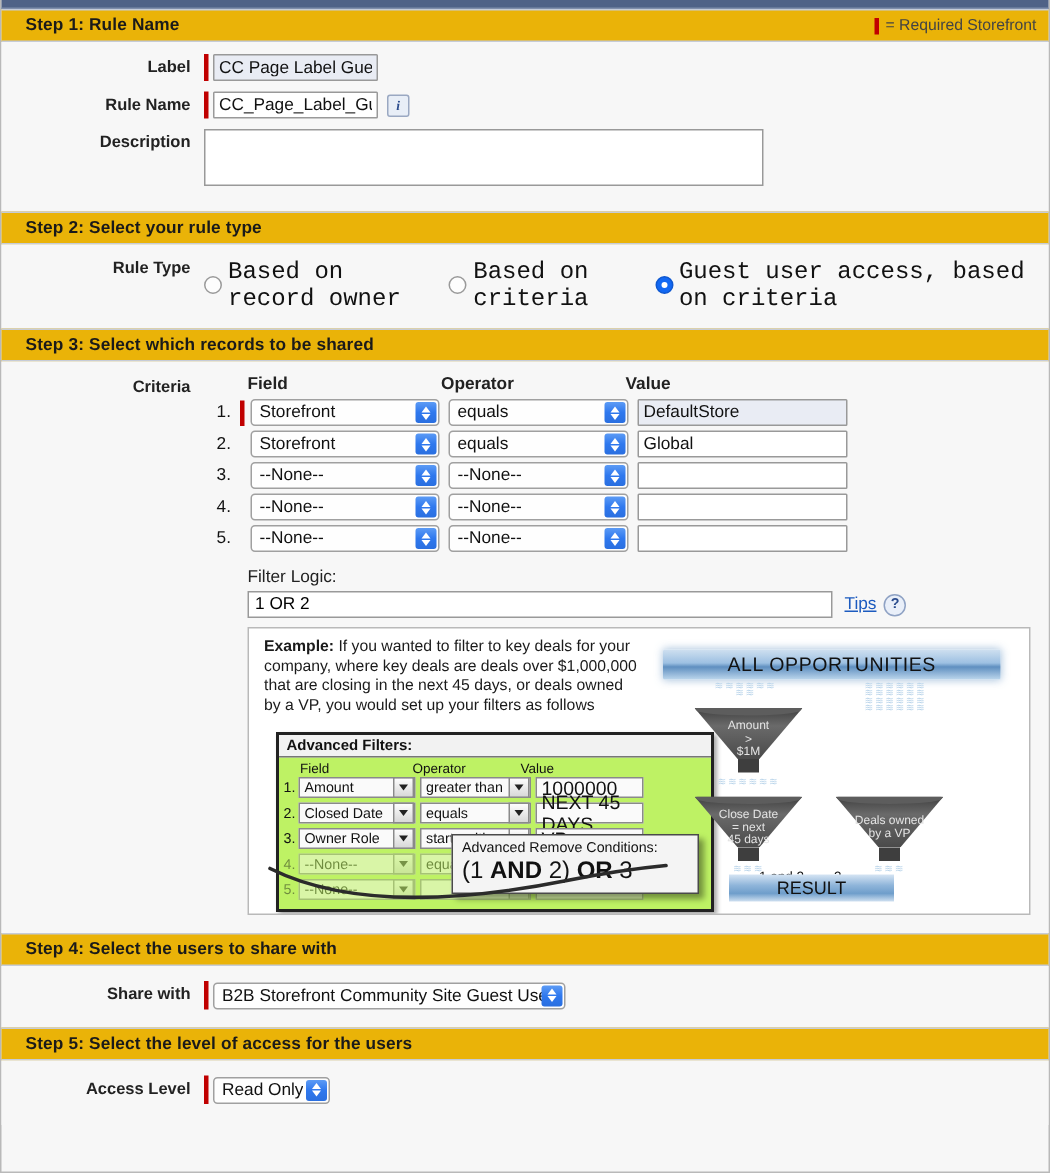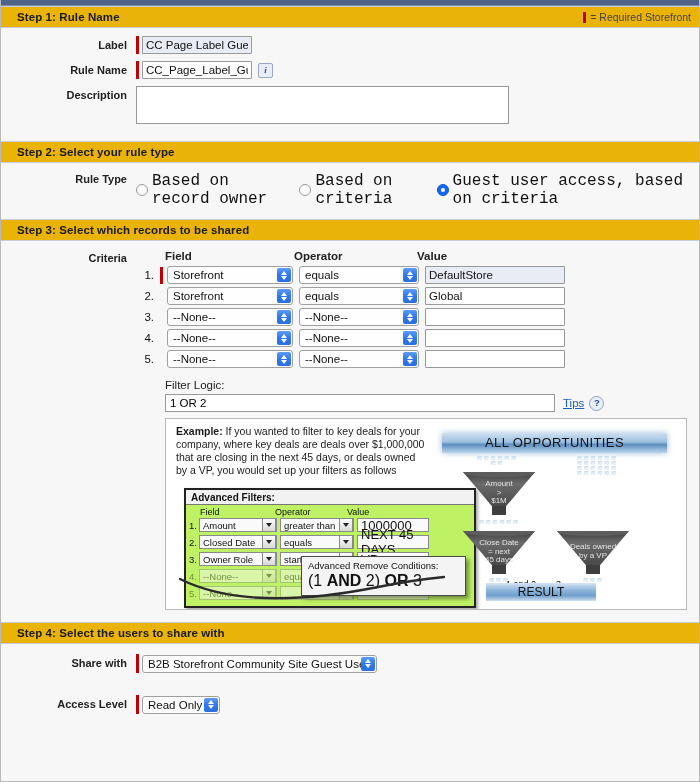--- a/index.html
+++ b/index.html
@@ -843,20 +843,23 @@
           <span class="lbl">B2B Storefront Community Site Guest User</span>
           <span class="stepper">
               <i class="up"></i>
               <i class="dn"></i>
             </span>
         </div>
       </div>
     </div>
   </div>
 
+  <div class="step-bar">
+    <span class="step-title">Step 5: Select the level of access for the users</span>
+  </div>
 
   <div class="body-sec" style="padding:10px 0 14px 0">
     <div class="frow" style="margin-bottom:0">
       <div class="flabel">Access Level</div>
       <div class="fctl">
         <span class="redmark tall"></span>
         <div class="msel sel-access">
           <span class="lbl">Read Only</span>
           <span class="stepper">
               <i class="up"></i>

